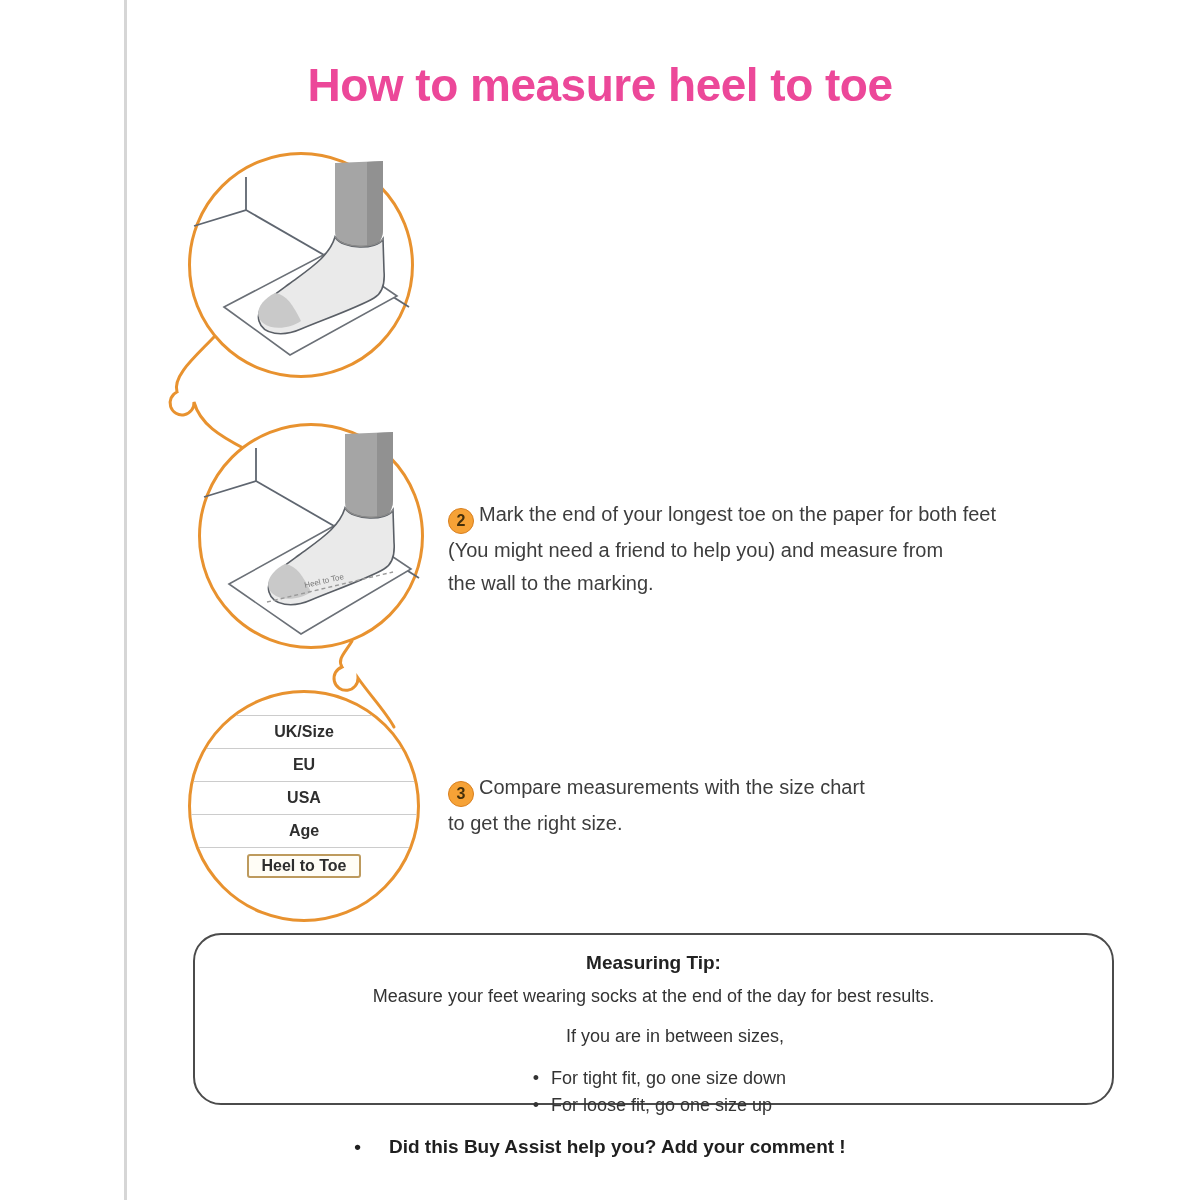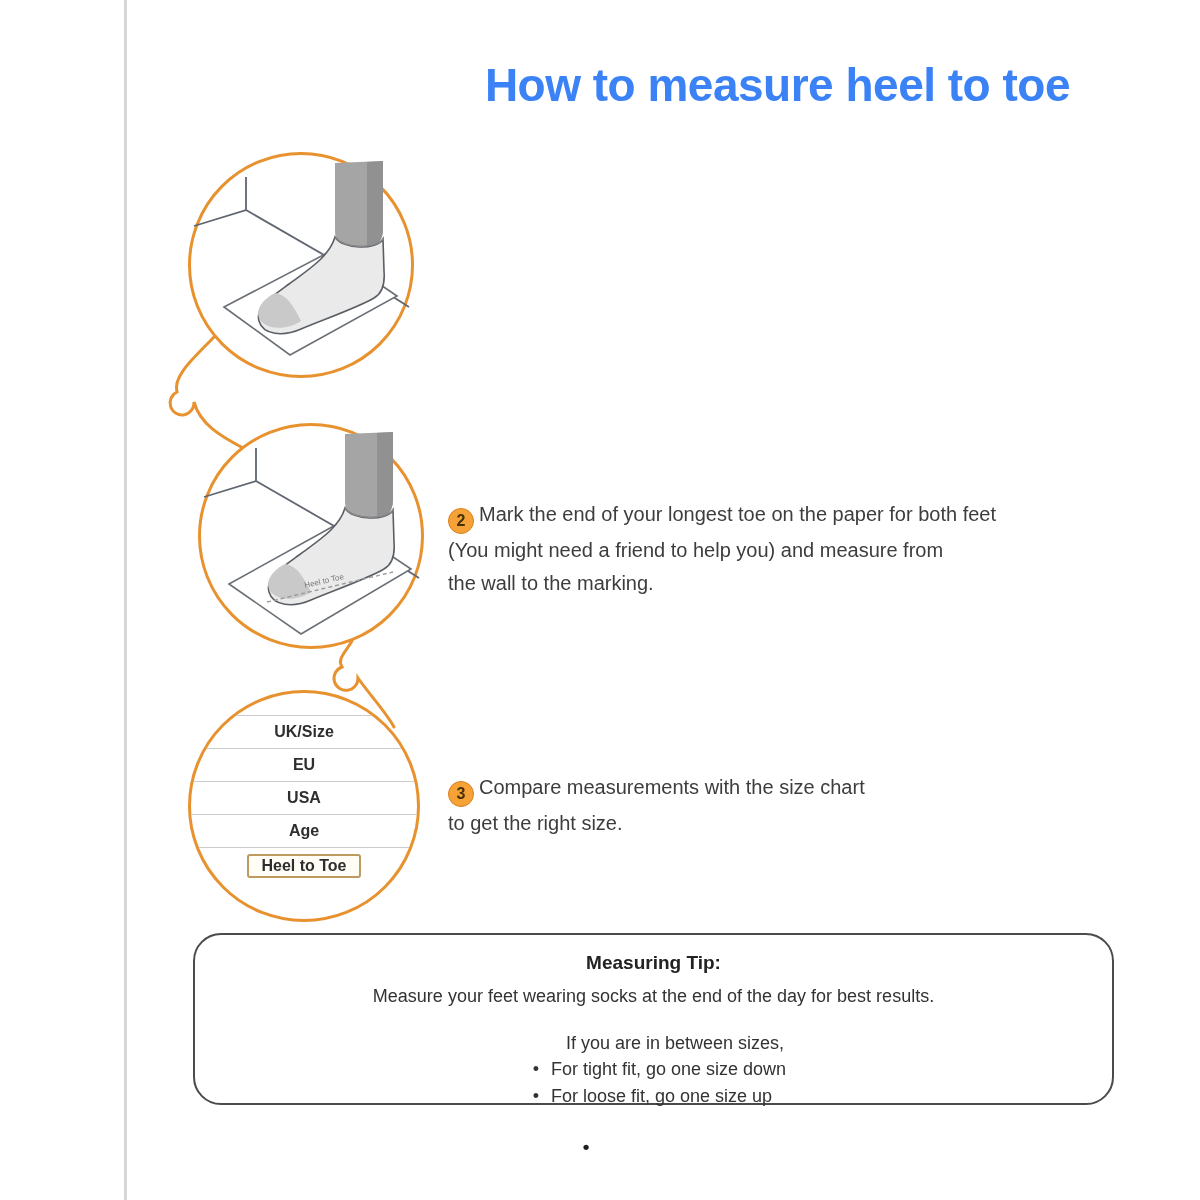--- a/index.html
+++ b/index.html
@@ -9,22 +9,22 @@
     background:#ffffff;
     font-family:"Liberation Sans", sans-serif;
     overflow:hidden;
   }
   .left-divider{
     position:absolute;left:124px;top:0;width:3px;height:1200px;
     background:#d6d6d6;
   }
   .page-title{
     position:absolute;left:130px;top:58px;width:940px;
-    text-align:right;
-    font-size:46px;font-weight:bold;color:#3b82f6;
+    text-align:center;
+    font-size:46px;font-weight:bold;color:#ec4899;
     letter-spacing:-0.5px;
   }
   
   .illus-circle{
     position:absolute;
     border:3px solid #e8922f;border-radius:50%;
     background:#ffffff;box-sizing:border-box;
   }
   #circle-step1{left:188px;top:152px;width:226px;height:226px;}
   #circle-step2{left:198px;top:423px;width:226px;height:226px;}
@@ -74,22 +74,22 @@
 
   
   .tip-box{
     position:absolute;left:193px;top:933px;width:921px;height:172px;
     border:2px solid #4b4b4b;border-radius:28px;
     box-sizing:border-box;
     text-align:center;color:#333333;
   }
   .tip-title{margin-top:17px;font-size:19px;font-weight:bold;color:#222222;}
   .tip-line1{margin-top:12px;font-size:18px;}
-  .tip-line2{margin-top:26px;font-size:18px;padding-left:43px;}
-  .tip-bullets{display:inline-block;text-align:left;margin-top:2px;}
+  .tip-line2{margin-top:19px;font-size:18px;padding-left:43px;}
+  .tip-bullets{display:inline-block;text-align:left;margin-top:18px;}
   .tip-bullet-row{font-size:18px;line-height:27px;}
   .tip-bullet-dot{display:inline-block;width:30px;text-align:center;}
 
   
   .footer-note{
     position:absolute;left:130px;top:1136px;width:940px;
     display:flex;align-items:center;justify-content:center;
     font-size:19px;font-weight:bold;color:#1f1f1f;
   }
   .footer-bullet{margin-right:28px;font-size:19px;}
@@ -174,15 +174,16 @@
     <div>
       <div class="tip-bullets">
         <div class="tip-bullet-row"><span class="tip-bullet-dot">•</span><span>For tight fit, go one size down</span></div>
         <div class="tip-bullet-row"><span class="tip-bullet-dot">•</span><span>For loose fit, go one size up</span></div>
       </div>
     </div>
   </div>
 
   <div class="footer-note">
     <span class="footer-bullet">•</span>
+    <span>Did this Buy Assist help you? Add your comment !</span>
   </div>
 
 </div>
 
 </body></html>

